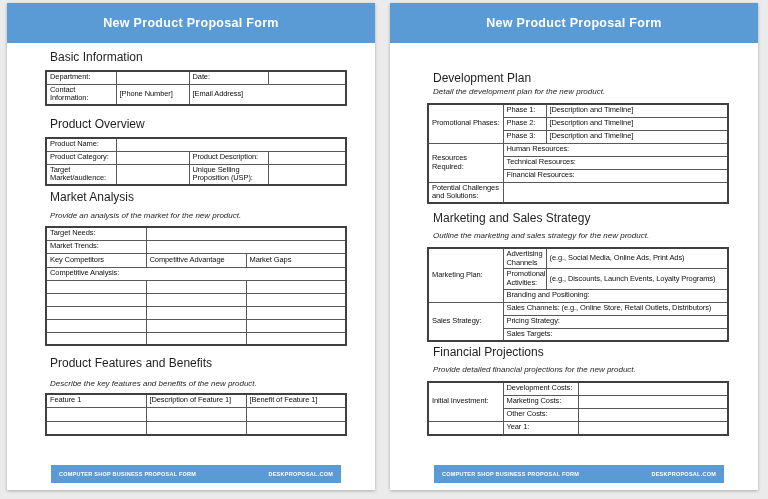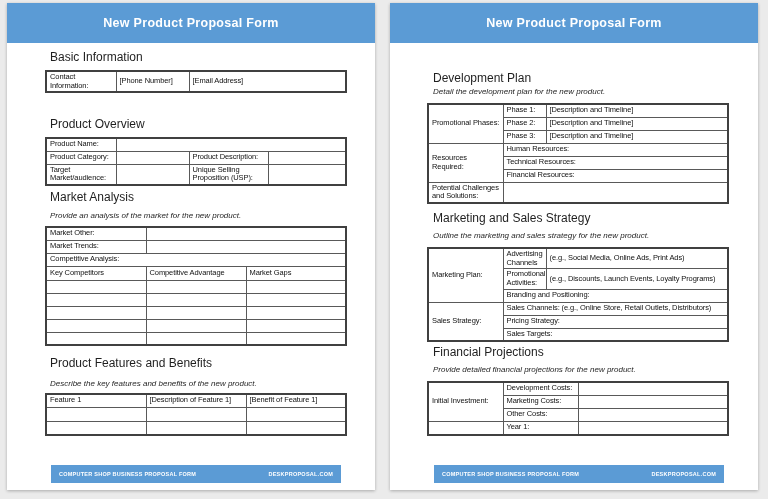--- a/index.html
+++ b/index.html
@@ -67,20 +67,26 @@
   <div class="sec-h" style="top:50px">Basic Information</div>
 
   <table class="tbl" style="top:67px">
     <colgroup>
         <col style="width:70px">
         <col style="width:73px">
         <col style="width:79px">
         <col style="width:78px">
       </colgroup>
     <tbody>
+    <tr style="height:13px">
+      <td>Department:</td>
+      <td></td>
+      <td>Date:</td>
+      <td></td>
+    </tr>
     <tr style="height:12px">
       <td>Contact Information:</td>
       <td>[Phone Number]</td>
       <td colspan="2">[Email Address]</td>
     </tr>
   </tbody>
     </table>
 
   <div class="sec-h" style="top:117px">Product Overview</div>
 
@@ -115,34 +121,34 @@
   <div class="sec-d" style="top:208px">Provide an analysis of the market for the new product.</div>
 
   <table class="tbl" style="top:223px">
     <colgroup>
         <col style="width:100px">
         <col style="width:100px">
         <col style="width:100px">
       </colgroup>
     <tbody>
         <tr style="height:13px">
-      <td>Market Other:</td>
+      <td>Target Needs:</td>
       <td colspan="2"></td>
     </tr>
     <tr style="height:13px">
       <td>Market Trends:</td>
       <td colspan="2"></td>
-    </tr>
-    <tr style="height:13px">
-      <td colspan="3">Competitive Analysis:</td>
     </tr>
     <tr style="height:14px">
       <td>Key Competitors</td>
       <td>Competitive Advantage</td>
       <td>Market Gaps</td>
+    </tr>
+    <tr style="height:13px">
+      <td colspan="3">Competitive Analysis:</td>
     </tr>
     <tr style="height:13px">
       <td></td>
       <td></td>
       <td></td>
     </tr>
     <tr style="height:13px">
       <td></td>
       <td></td>
       <td></td>

